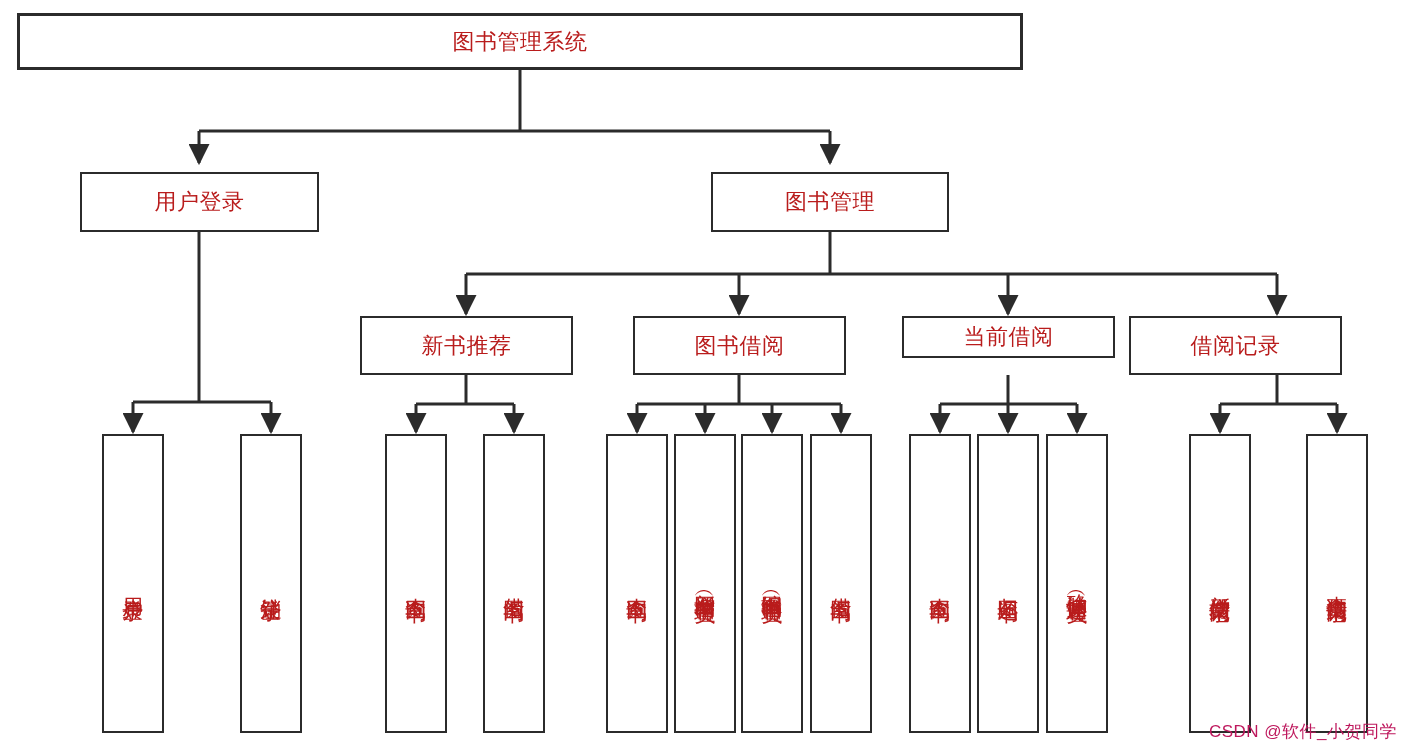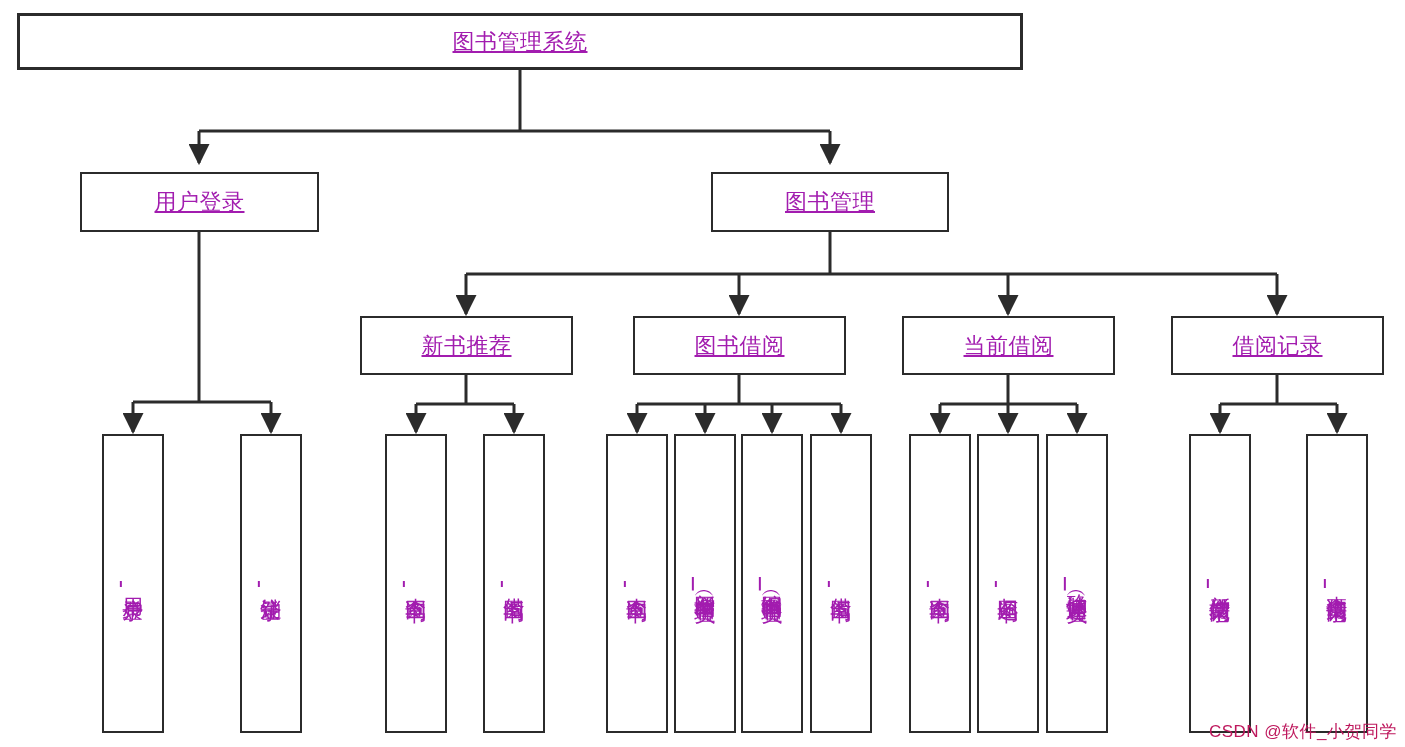--- a/index.html
+++ b/index.html
@@ -34,25 +34,24 @@
     display: flex;
     align-items: center;
     justify-content: center;
   }
   .node.root {
     border-width: 3px;
   }
   .node-label {
     font-size: 22px;
     line-height: 1.18;
-    color: #a21caf;
+    color: #b91c1c;
     letter-spacing: 0.5px;
     text-align: left;
     white-space: nowrap;
-    text-decoration: underline;
   }
   .node.leaf {
     align-items: center;
     justify-content: center;
   }
   .node.leaf .node-label {
     writing-mode: vertical-rl;
     text-orientation: upright;
     font-size: 21px;
     line-height: 1.32;
@@ -136,24 +135,24 @@
   <div class="node" style="left:360px; top:316px; width:213px; height:59px;">
     <span class="node-label">新书推荐</span>
   </div>
 
   <div class="node" style="left:711px; top:172px; width:238px; height:60px;">
     <span class="node-label">图书管理</span>
   </div>
   <div class="node" style="left:633px; top:316px; width:213px; height:59px;">
     <span class="node-label">图书借阅</span>
   </div>
-  <div class="node" style="left:902px; top:316px; width:213px; height:59px;">
+  <div class="node" style="left:902px; top:316px; width:213px; height:42px;">
     <span class="node-label">当前借阅</span>
   </div>
-  <div class="node" style="left:1171px; top:316px; width:213px; height:59px;">
+  <div class="node" style="left:1129px; top:316px; width:213px; height:59px;">
     <span class="node-label">借阅记录</span>
   </div>
 
   <div class="node leaf" style="left:102px; top:434px; width:62px; height:299px;">
     <span class="node-label">用户登录</span>
   </div>
   <div class="node leaf" style="left:240px; top:434px; width:62px; height:299px;">
     <span class="node-label">注销登录</span>
   </div>
 

